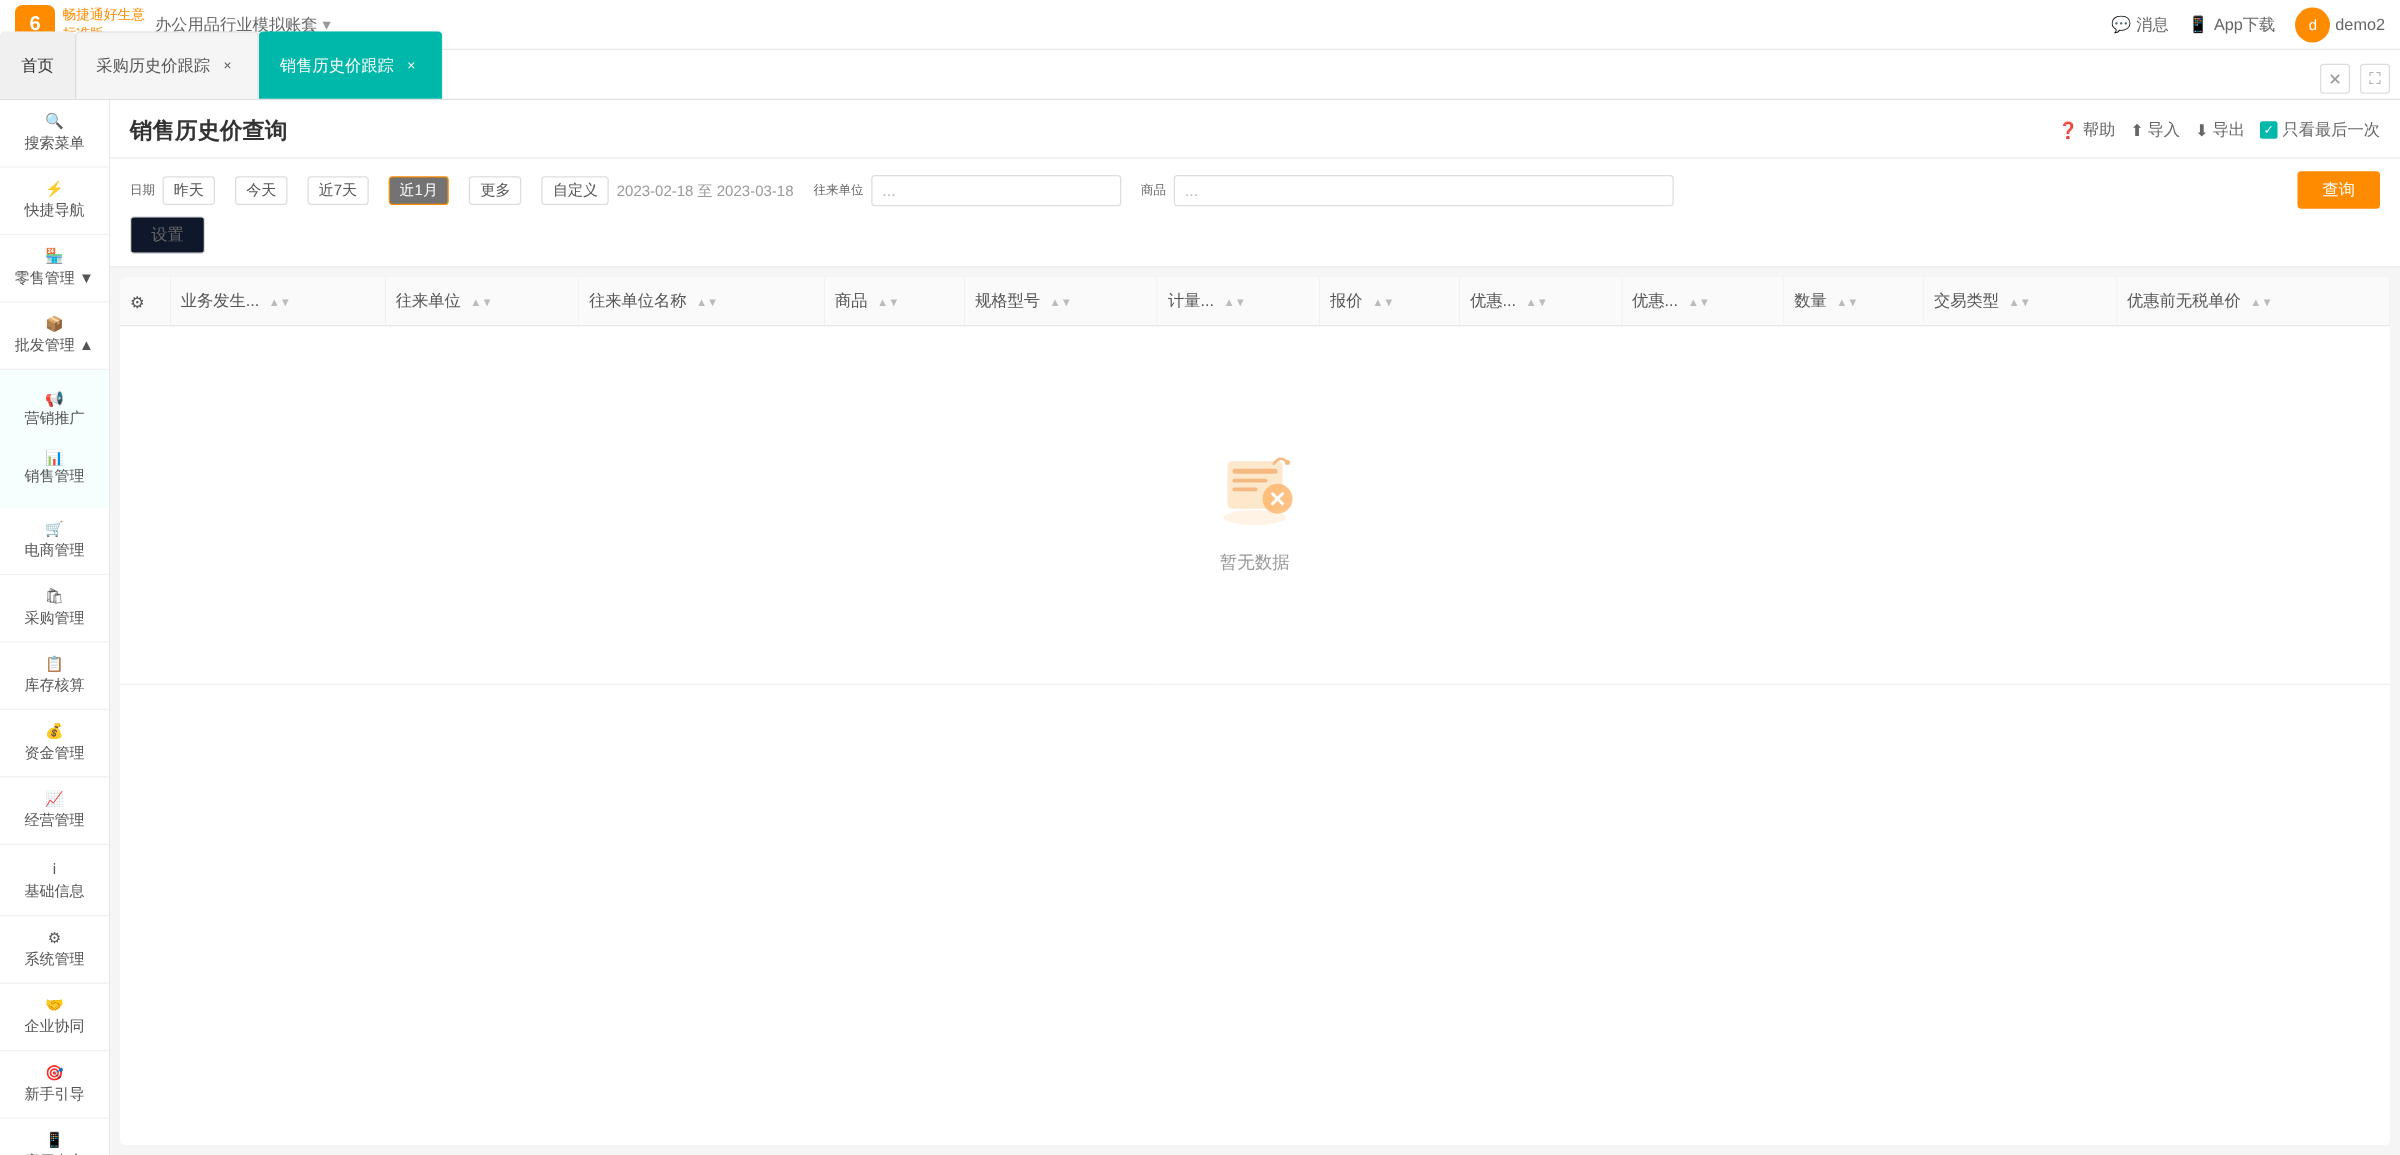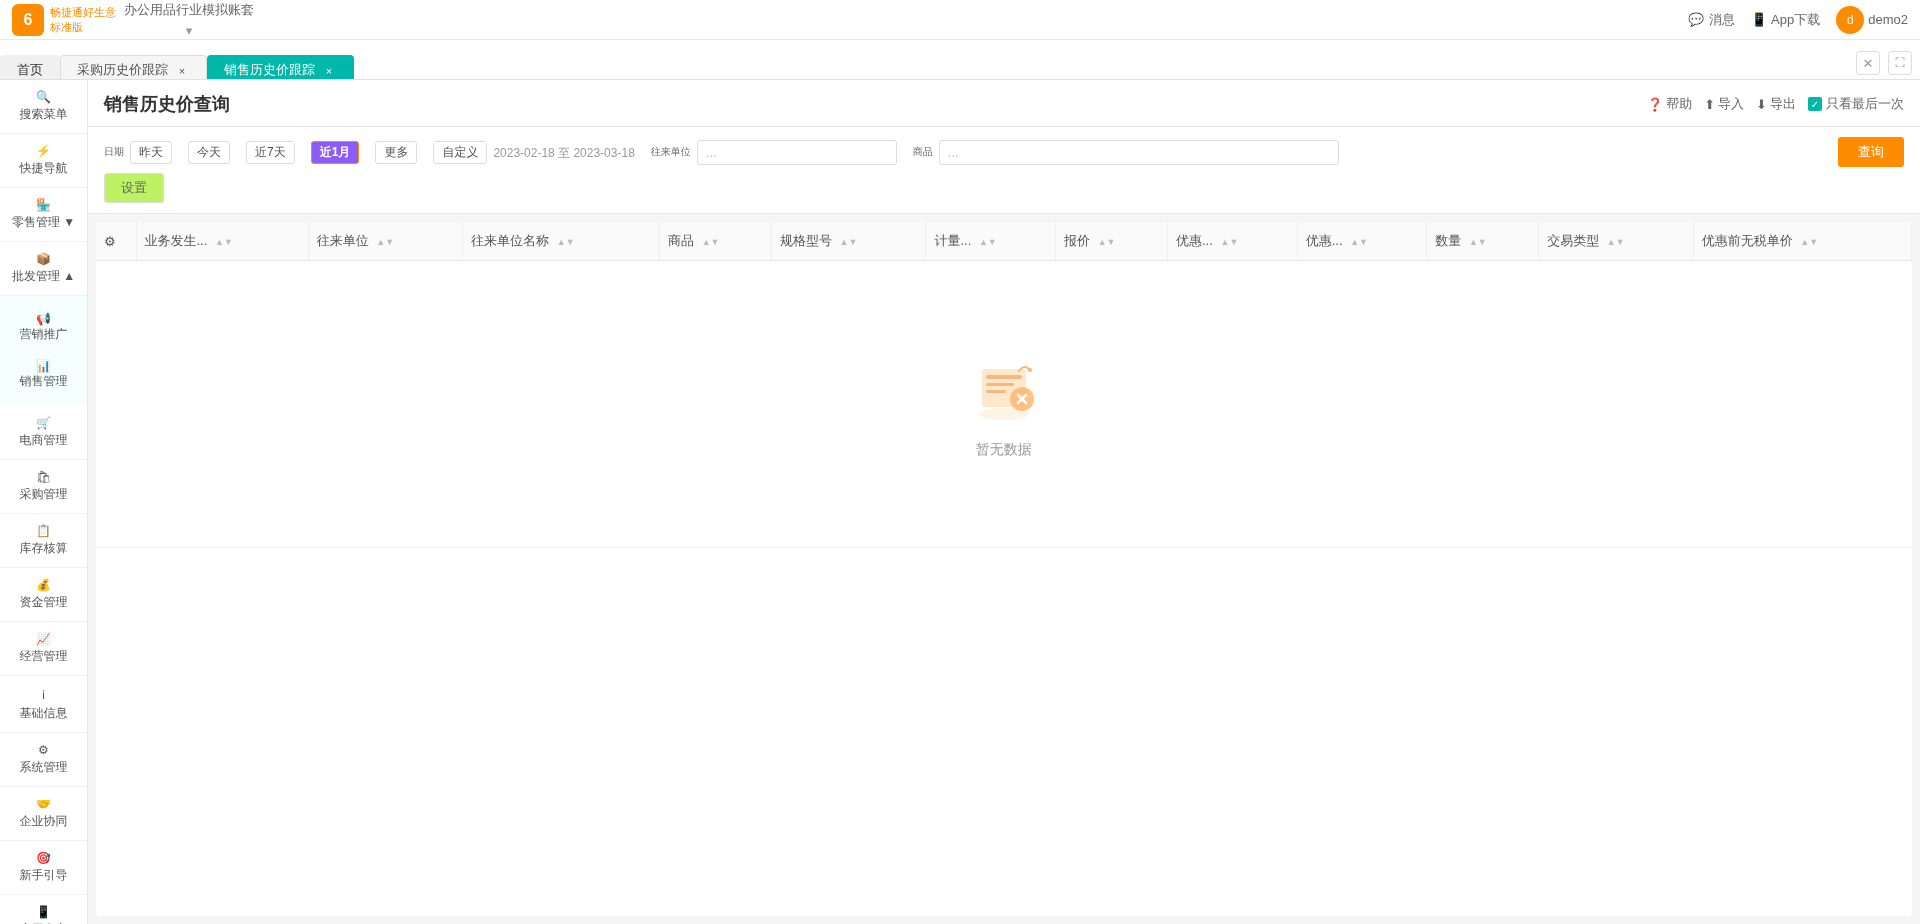--- a/index.html
+++ b/index.html
@@ -4,28 +4,28 @@
   <style>
     * { margin: 0; padding: 0; box-sizing: border-box; }
     body { font-family: "Microsoft YaHei", Arial, sans-serif; font-size: 13px; background: #f5f5f5; color: #333; width: 1920px; height: 924px; overflow: hidden; display: flex; flex-direction: column; }
 
     
     .topbar { height: 40px; background: #fff; border-bottom: 1px solid #e8e8e8; display: flex; align-items: center; justify-content: space-between; padding: 0 12px; flex-shrink: 0; }
     .topbar-left { display: flex; align-items: center; gap: 8px; }
     .logo-area { display: flex; align-items: center; gap: 6px; }
     .logo-icon { width: 32px; height: 32px; background: #ff8c00; border-radius: 6px; display: flex; align-items: center; justify-content: center; color: white; font-size: 16px; font-weight: bold; }
     .logo-text { font-size: 11px; color: #ff8c00; line-height: 1.3; font-weight: normal; }
-    .topbar-title { font-size: 13px; color: #666; display: flex; align-items: center; gap: 4px; flex-direction: column; }
+    .topbar-title { font-size: 13px; color: #666; display: flex; align-items: center; gap: 4px; }
     .topbar-right { display: flex; align-items: center; gap: 16px; }
     .topbar-btn { display: flex; align-items: center; gap: 4px; color: #666; cursor: pointer; font-size: 13px; }
     .user-avatar { width: 28px; height: 28px; border-radius: 50%; background: #ff8c00; display: flex; align-items: center; justify-content: center; color: white; font-size: 12px; }
 
     
     .tabbar { height: 40px; background: #fff; border-bottom: 1px solid #e0e0e0; display: flex; align-items: flex-end; padding-left: 0; flex-shrink: 0; }
-    .tab { height: 24px; padding: 0 16px; display: flex; align-items: flex-end; gap: 6px; cursor: pointer; border-top-left-radius: 4px; border-top-right-radius: 4px; font-size: 13px; color: #666; border: 1px solid transparent; border-bottom: none; position: relative; }
+    .tab { height: 54px; padding: 0 16px; display: flex; align-items: center; gap: 6px; cursor: pointer; border-top-left-radius: 4px; border-top-right-radius: 4px; font-size: 13px; color: #666; border: 1px solid transparent; border-bottom: none; position: relative; }
     .tab.home { background: #f0f0f0; color: #333; }
     .tab.active { background: #00b8a9; color: white; border-color: #00b8a9; }
     .tab.inactive { background: #f5f5f5; color: #555; border-color: #ddd; }
     .tab-close { width: 16px; height: 16px; border-radius: 50%; display: flex; align-items: center; justify-content: center; font-size: 11px; cursor: pointer; }
     .tabbar-actions { margin-left: auto; display: flex; align-items: center; gap: 8px; padding-right: 8px; padding-bottom: 4px; }
     .tabbar-action-btn { width: 24px; height: 24px; display: flex; align-items: center; justify-content: center; cursor: pointer; color: #999; border: 1px solid #ddd; border-radius: 3px; }
 
     
     .main-layout { display: flex; flex: 1; overflow: hidden; }
 
@@ -47,25 +47,25 @@
     .checkbox-label { display: flex; align-items: center; gap: 4px; color: #666; font-size: 13px; cursor: pointer; }
     .checkbox-checked { width: 14px; height: 14px; background: #00b8a9; border-radius: 2px; display: flex; align-items: center; justify-content: center; color: white; font-size: 10px; }
 
     
     .filter-bar { background: #fff; padding: 10px 16px; flex-shrink: 0; border-bottom: 1px solid #e8e8e8; }
     .filter-row { display: flex; align-items: center; gap: 16px; flex-wrap: wrap; }
     .filter-item { display: flex; align-items: center; gap: 6px; }
     .filter-label { color: #666; font-size: 10px; white-space: nowrap; }
     .date-btns { display: flex; align-items: center; gap: 16px; }
     .date-btn { padding: 2px 8px; border-radius: 3px; border: 1px solid #ddd; background: #fff; color: #555; cursor: pointer; font-size: 12px; }
-    .date-btn.active { background: #8b5cf6; color: white; border-color: #ff8c00; font-weight: bold; }
+    .date-btn.active { background: #737373; color: white; border-color: #ff8c00; }
     .date-range-text { font-size: 12px; color: #999; margin-top: 2px; }
     .filter-input { border: 1px solid #ddd; border-radius: 3px; padding: 4px 8px; font-size: 13px; color: #333; width: 180px; cursor: pointer; display: flex; align-items: center; justify-content: space-between; }
     .query-btn { background: #ff8c00; color: white; border: none; border-radius: 3px; padding: 6px 20px; cursor: pointer; font-size: 13px; }
-    .settings-btn { background: #bef264; color: #666; border: 1px solid #ddd; border-radius: 3px; padding: 5px 16px; cursor: pointer; font-size: 13px; }
+    .settings-btn { background: #0f172a; color: #666; border: 1px solid #ddd; border-radius: 3px; padding: 5px 16px; cursor: pointer; font-size: 13px; }
 
     
     .table-container { flex: 1; background: #fff; margin: 8px; border-radius: 4px; overflow: auto; }
     .data-table { width: 100%; border-collapse: collapse; font-size: 13px; }
     .data-table th { background: #fafafa; border-bottom: 1px solid #e8e8e8; border-right: 1px solid #f0f0f0; padding: 10px 8px; color: #555; font-weight: normal; text-align: left; white-space: nowrap; position: sticky; top: 0; }
     .data-table th .sort-icons { display: inline-flex; flex-direction: column; margin-left: 4px; font-size: 9px; color: #bbb; vertical-align: middle; }
     .data-table td { border-bottom: 1px solid #f0f0f0; padding: 8px; color: #333; }
     .th-gear { width: 40px; }
     .empty-state { display: flex; flex-direction: column; align-items: center; justify-content: center; padding: 80px 0; }
     .empty-icon { width: 80px; height: 80px; margin-bottom: 12px; }

